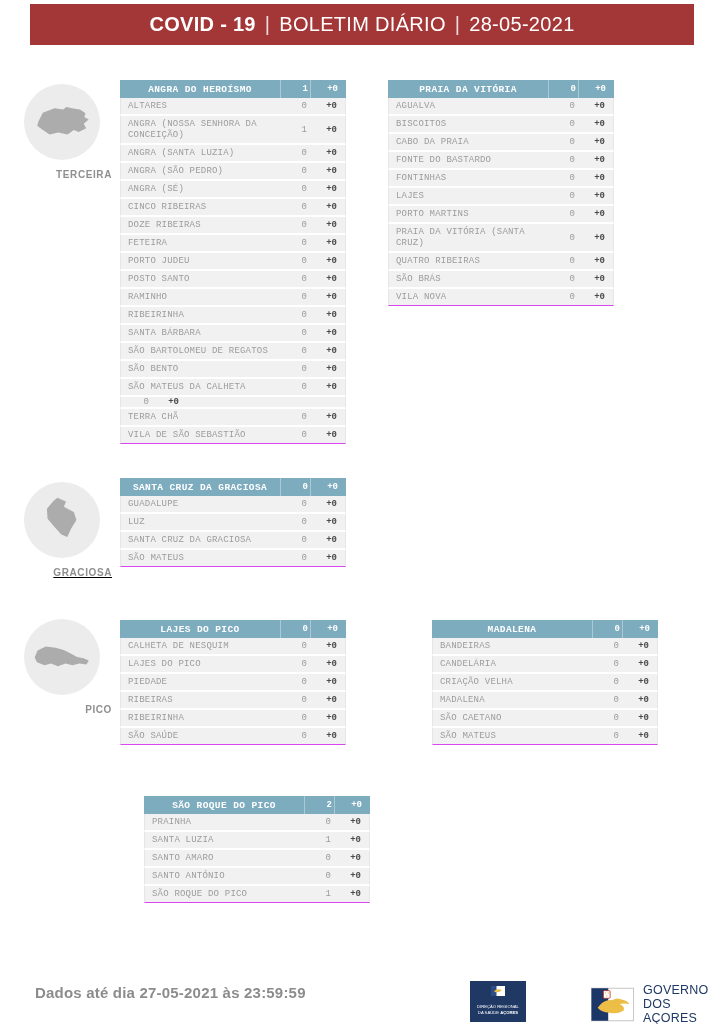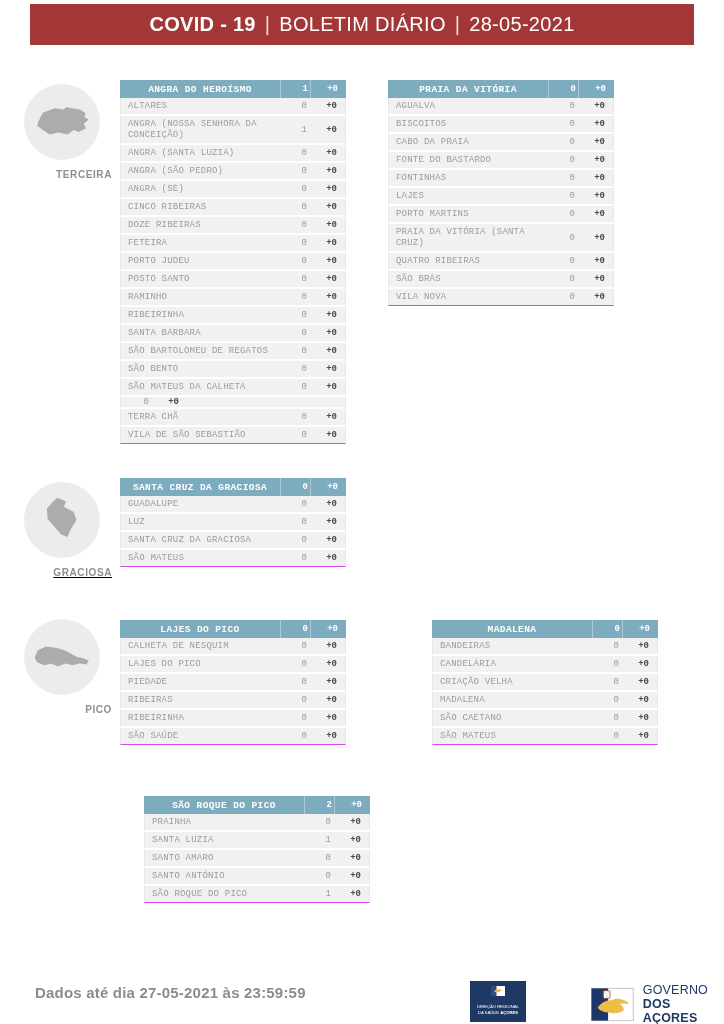--- a/index.html
+++ b/index.html
@@ -57,21 +57,21 @@
   .trow .rdelta { width:36px; text-align:right; padding-right:8px; font-weight:bold; color:#4A4A4A; }
 
   
   .footnote {
     position:absolute; left:35px; top:984px;
     font-size:15px; font-weight:bold; color:#8C8C8C; letter-spacing:.2px;
   }
   .logo-drs { position:absolute; left:470px; top:981px; }
   .logo-gov { position:absolute; left:543px; top:983px; display:flex; align-items:center;padding-left:48px; }
   .gov-text { margin-left:9px; color:#1F3864; font-size:12.5px; line-height:14px; letter-spacing:.2px; }
-  .gov-text .gt2 { font-weight:bold; }
+  .gov-text .gt2 { font-weight:normal; }
 </style>
 </head>
 <body>
 
 <div id="page">
 
   <div class="banner">
     <span class="b-bold">COVID - 19</span>
     <span class="b-sep">|</span>
     <span>BOLETIM DIÁRIO</span>

